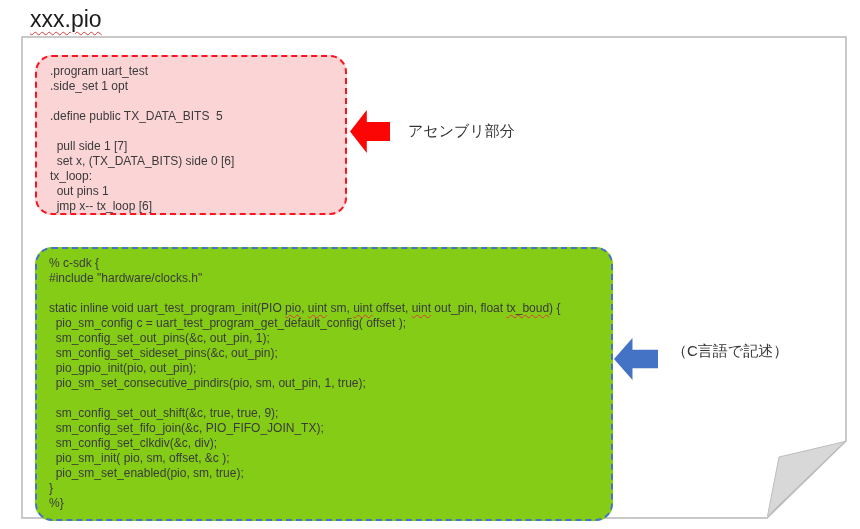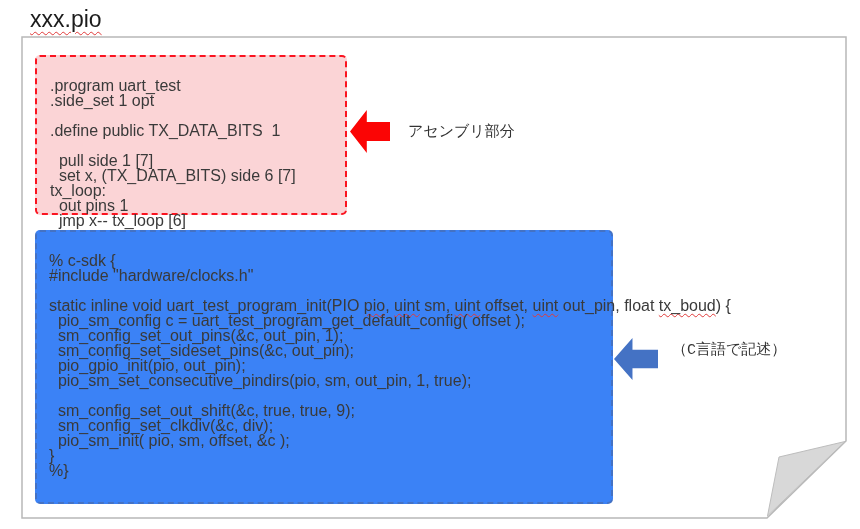--- a/index.html
+++ b/index.html
@@ -15,92 +15,94 @@
     left:30px;top:6px;
     font-size:23px;color:#1c1c1c;
     text-decoration:underline wavy #e03a3a 1px;
     text-underline-offset:4px;
   }
   
   .page-svg{left:0;top:0;width:860px;height:529px;z-index:0;}
   
   .code-box{
     box-sizing:border-box;
-    border-radius:5px;
+    border-radius:17px;
     z-index:2;
-    padding:21px 6px 0 13px;
-    font-size:16px;line-height:15px;
+    padding:7px 6px 0 13px;
+    font-size:12px;line-height:15px;
     color:#3a3a3a;
   }
   .asm-box{
     left:35px;top:55px;width:312px;height:160px;
     background:#fbd4d6;
     border:2px dashed #fa1420;
   }
   .csdk-box{
-    left:35px;top:230px;width:578px;height:274px;
-    background:#3b82f6;
+    left:35px;top:247px;width:578px;height:274px;
+    background:#84cc16;
     border:2px dashed #4472c4;
     padding-left:12px;
   }
   .code-line{white-space:pre;}
   .squiggle{
     text-decoration:underline wavy #e03a3a 1px;
     text-underline-offset:2px;
   }
   
   .block-arrow{
     z-index:3;
     clip-path:polygon(0% 50%,42% 0%,42% 28%,100% 28%,100% 72%,42% 72%,42% 100%);
   }
   .arrow-red{left:350px;top:110px;width:40px;height:43px;background:#fb0505;}
   .arrow-blue{left:614px;top:338px;width:44px;height:42px;background:#4472c4;}
   
   .anno-label{font-size:15px;color:#333;z-index:3;}
   .asm-label{left:408px;top:122px;}
   .csdk-label{left:666px;top:340px;line-height:22px;}
-  .csdk-label .l2{padding-left:6px;font-family:Liberation Mono, monospace;}
+  .csdk-label .l2{padding-left:6px;}
 </style>
 </head>
 <body>
 
 <svg class="abs page-svg" viewBox="0 0 860 529" xmlns="http://www.w3.org/2000/svg" aria-hidden="true">
   <path d="M22,37 H846 V441 L767,518 H22 Z" fill="#ffffff" stroke="#b8b8b8" stroke-width="1.5"></path>
   <path d="M845,441.5 L779,457 L767.5,516 Z" fill="#d8d8d8" stroke="#bdbdbd" stroke-width="1" stroke-linejoin="round"></path>
 </svg>
 
 <div class="abs page-title">xxx.pio</div>
 
 <div class="abs code-box asm-box">
     <div class="code-line"><span>.program uart_test</span></div>
     <div class="code-line"><span>.side_set 1 opt</span></div>
     <div class="code-line">&nbsp;</div>
-    <div class="code-line"><span>.define public TX_DATA_BITS  1</span></div>
+    <div class="code-line"><span>.define public TX_DATA_BITS  5</span></div>
     <div class="code-line">&nbsp;</div>
     <div class="code-line"><span>  pull side 1 [7]</span></div>
-    <div class="code-line"><span>  set x, (TX_DATA_BITS) side 6 [7]</span></div>
+    <div class="code-line"><span>  set x, (TX_DATA_BITS) side 0 [6]</span></div>
     <div class="code-line"><span>tx_loop:</span></div>
     <div class="code-line"><span>  out pins 1</span></div>
     <div class="code-line"><span>  jmp x-- tx_loop [6]</span></div>
   </div>
 
 <div class="abs code-box csdk-box">
     <div class="code-line"><span>% c-sdk {</span></div>
     <div class="code-line"><span>#include "hardware/clocks.h"</span></div>
     <div class="code-line">&nbsp;</div>
     <div class="code-line"><span>static inline void uart_test_program_init(PIO </span><span class="squiggle">pio</span><span>, </span><span class="squiggle">uint</span><span> sm, </span><span class="squiggle">uint</span><span> offset, </span><span class="squiggle">uint</span><span> out_pin, float </span><span class="squiggle">tx_boud</span><span>) {</span></div>
     <div class="code-line"><span>  pio_sm_config c = uart_test_program_get_default_config( offset );</span></div>
     <div class="code-line"><span>  sm_config_set_out_pins(&amp;c, out_pin, 1);</span></div>
     <div class="code-line"><span>  sm_config_set_sideset_pins(&amp;c, out_pin);</span></div>
     <div class="code-line"><span>  pio_gpio_init(pio, out_pin);</span></div>
     <div class="code-line"><span>  pio_sm_set_consecutive_pindirs(pio, sm, out_pin, 1, true);</span></div>
     <div class="code-line">&nbsp;</div>
     <div class="code-line"><span>  sm_config_set_out_shift(&amp;c, true, true, 9);</span></div>
+    <div class="code-line"><span>  sm_config_set_fifo_join(&amp;c, PIO_FIFO_JOIN_TX);</span></div>
     <div class="code-line"><span>  sm_config_set_clkdiv(&amp;c, div);</span></div>
     <div class="code-line"><span>  pio_sm_init( pio, sm, offset, &amp;c );</span></div>
+    <div class="code-line"><span>  pio_sm_set_enabled(pio, sm, true);</span></div>
     <div class="code-line"><span>}</span></div>
     <div class="code-line"><span>%}</span></div>
   </div>
 
 <div class="abs block-arrow arrow-red"></div>
 <div class="abs anno-label asm-label">アセンブリ部分</div>
 
 <div class="abs block-arrow arrow-blue"></div>
 <div class="abs anno-label csdk-label">
   <div class="l2">（C言語で記述）</div>

